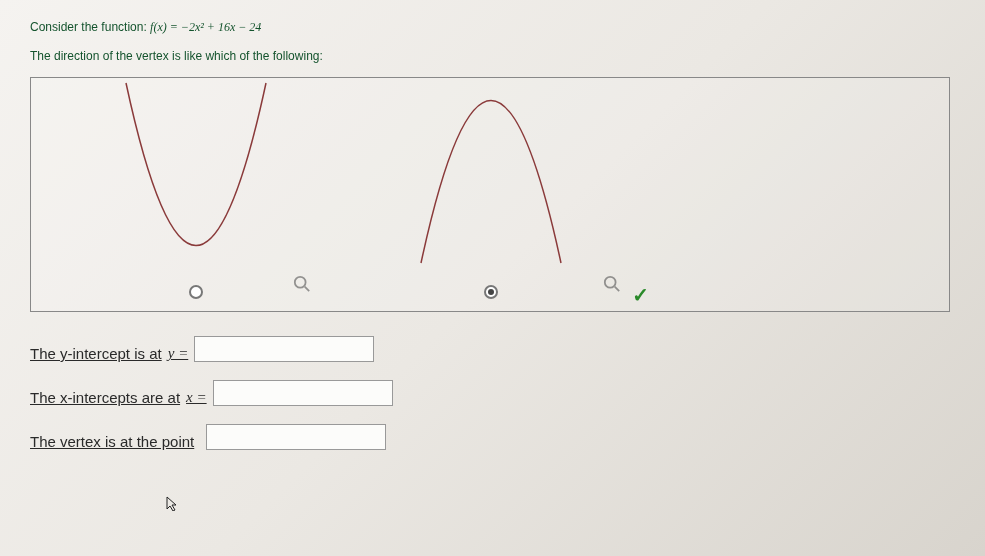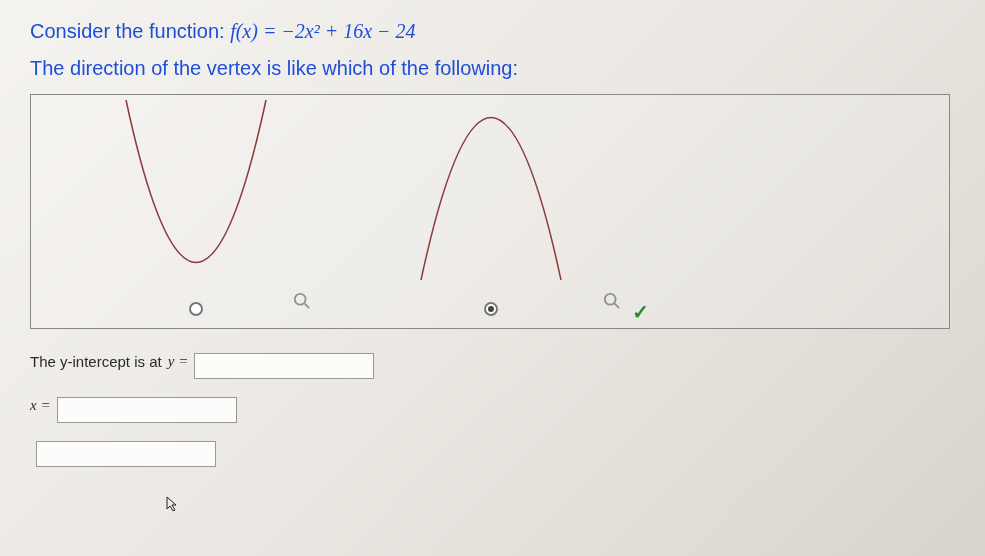--- a/index.html
+++ b/index.html
@@ -10,23 +10,23 @@
     body {
       width: 985px;
       height: 556px;
       background: linear-gradient(135deg, #f5f3f0 0%, #ebe8e3 50%, #d8d4cd 100%);
       font-family: Arial, sans-serif;
       padding: 20px 30px;
       color: #2a2a2a;
       position: relative;
     }
     .question-text {
-      font-size: 20px;
+      font-size: 12px;
       margin-bottom: 14px;
-      color: #1d4ed8;
+      color: #14532d;
     }
     .math {
       font-family: 'Times New Roman', serif;
       font-style: italic;
     }
     .graph-box {
       border: 1px solid #888;
       background: rgba(255,255,255,0.15);
       height: 235px;
       width: 920px;
@@ -85,23 +85,24 @@
     .checkmark {
       position: absolute;
       bottom: 4px;
       right: -18px;
       color: #2a8a2a;
       font-size: 20px;
       font-weight: bold;
     }
     .answer-row {
       display: flex;
-      align-items: flex-start;
+      align-items: flex-end;
       margin-bottom: 18px;
       font-size: 15px;
+      text-decoration: underline;
     }
     .answer-label {
       margin-right: 6px;
     }
     .text-input {
       width: 180px;
       height: 26px;
       border: 1px solid #999;
       background: #fcfcfa;
       padding: 2px 6px;
@@ -160,25 +161,27 @@
 
 </div>
 
 <div class="answer-row">
   <span class="answer-label">The y-intercept is at </span>
   <span class="math">y =</span>
   <input class="text-input" type="text" style="margin-left: 6px;" value="">
 </div>
 
 <div class="answer-row">
+  <span class="answer-label">The x-intercepts are at </span>
   <span class="math">x =</span>
   <input class="text-input" type="text" style="margin-left: 6px;" value="">
 </div>
 
 <div class="answer-row">
+  <span class="answer-label">The vertex is at the point</span>
   <input class="text-input" type="text" style="margin-left: 6px;" value="">
 </div>
 
 <span class="cursor-arrow">
   <svg width="14" height="16" viewBox="0 0 14 16">
     <path d="M 2 2 L 2 14 L 5 11 L 8 16 L 10 15 L 7 10 L 11 10 Z" fill="none" stroke="#222" stroke-width="1"></path>
   </svg>
 </span>
 
 </body></html>

